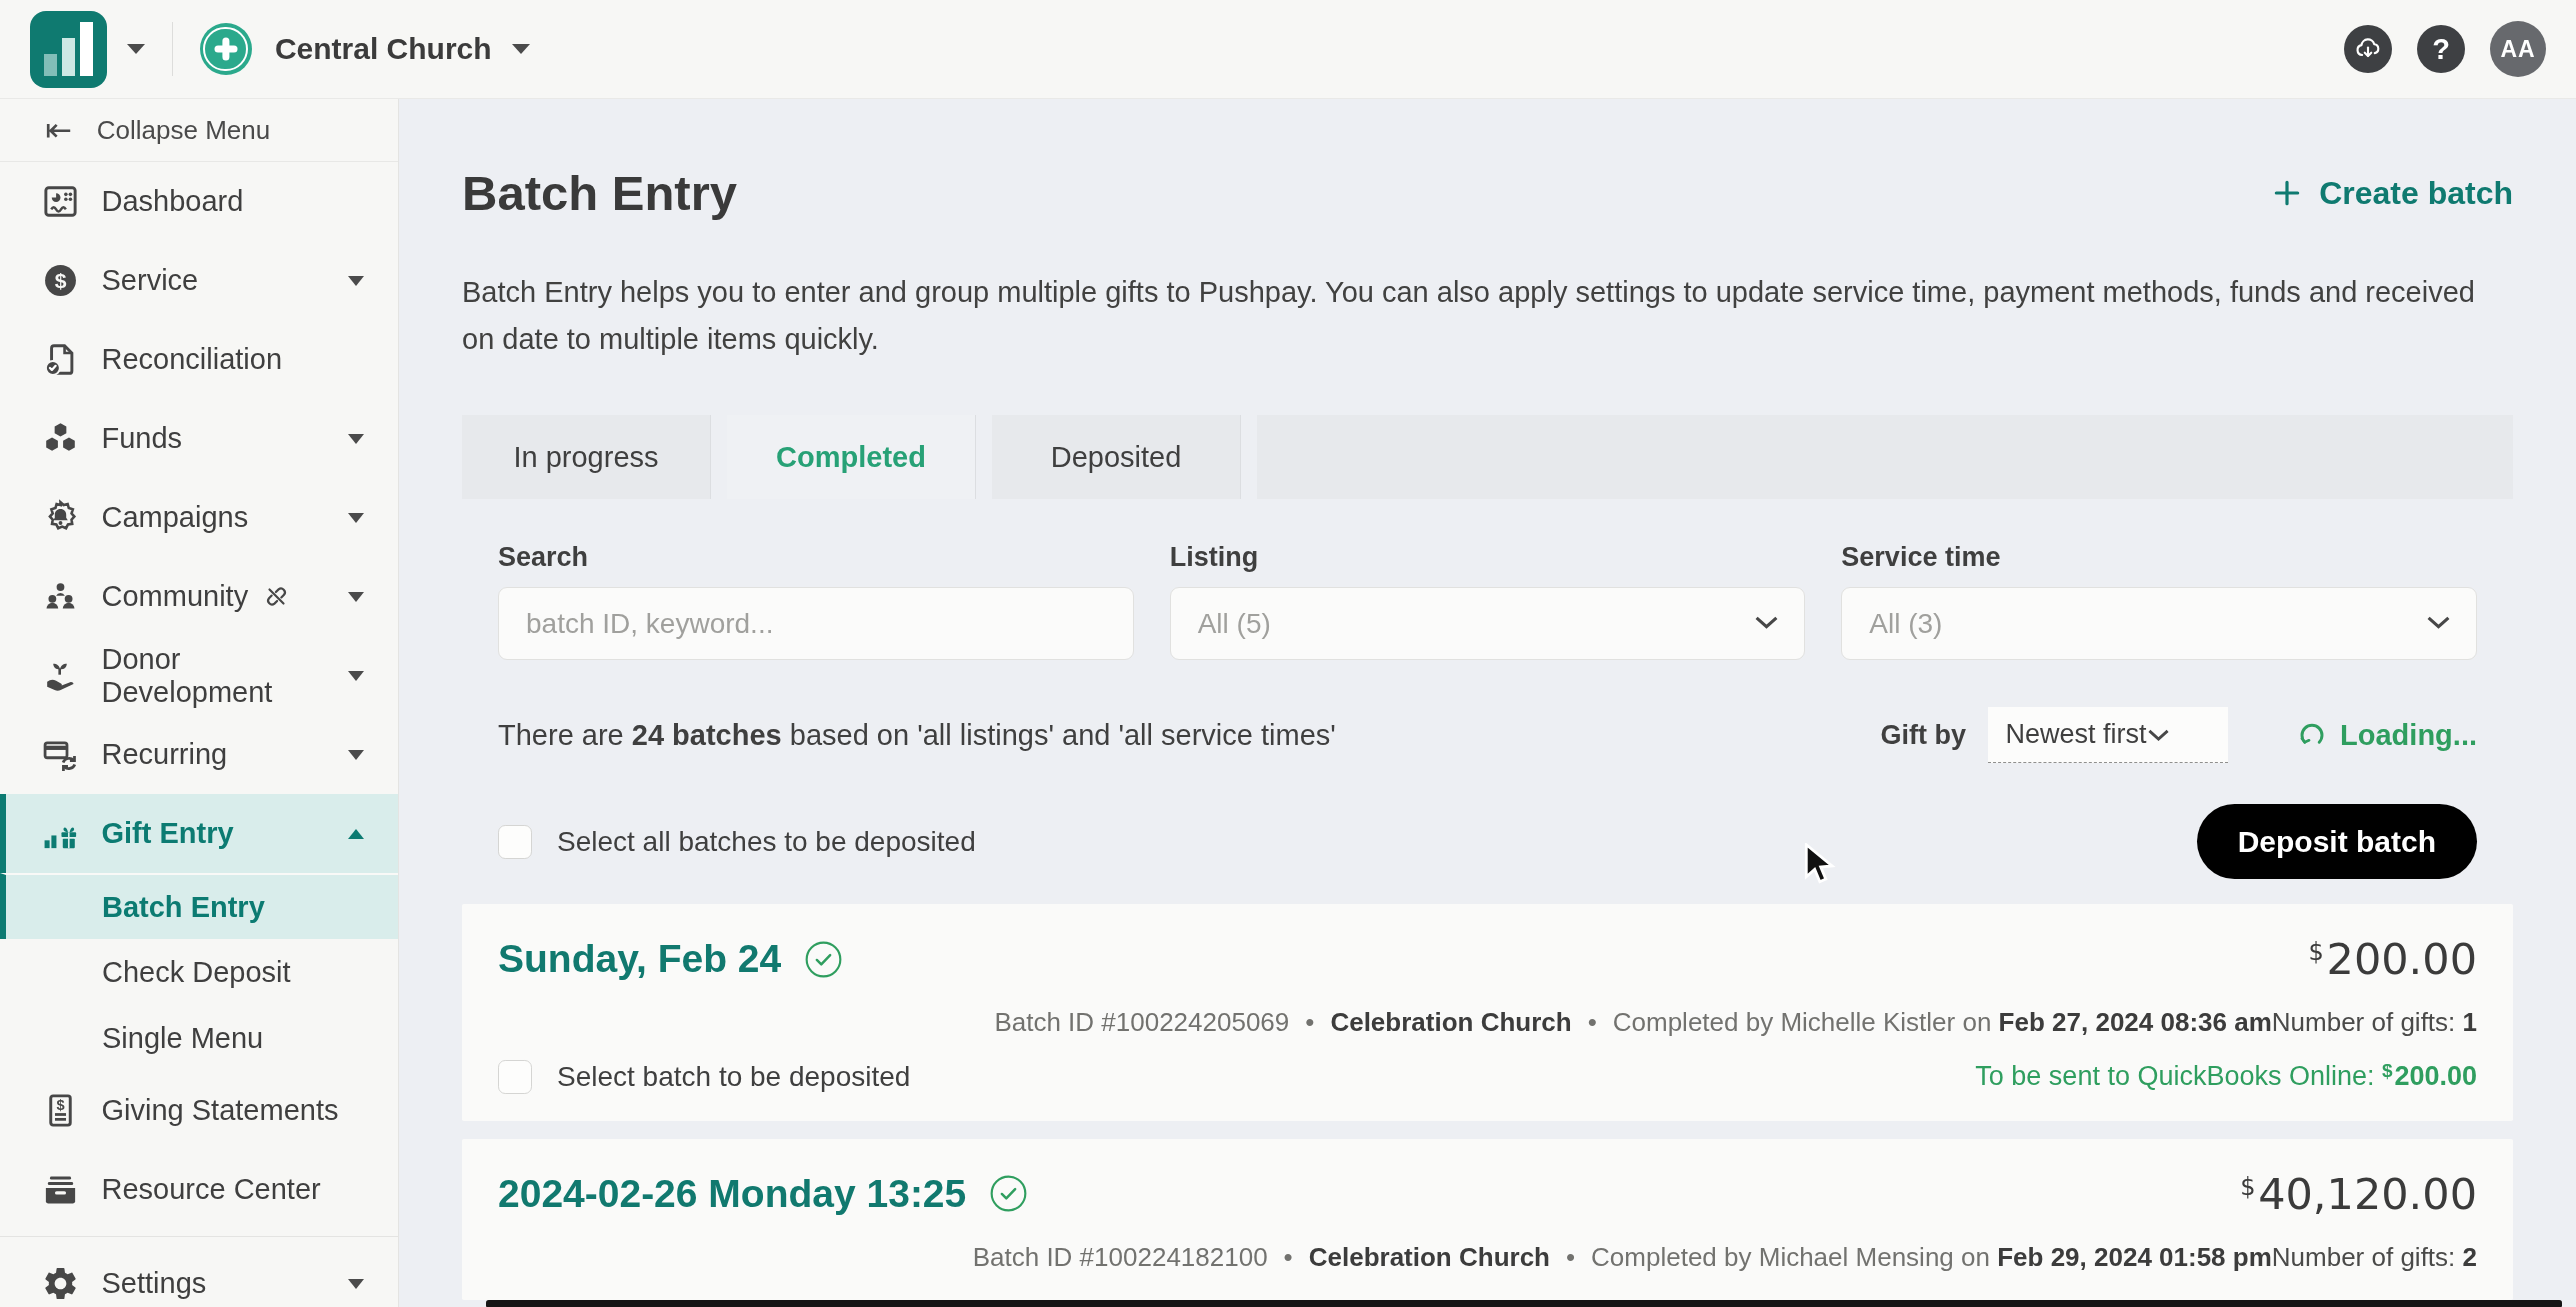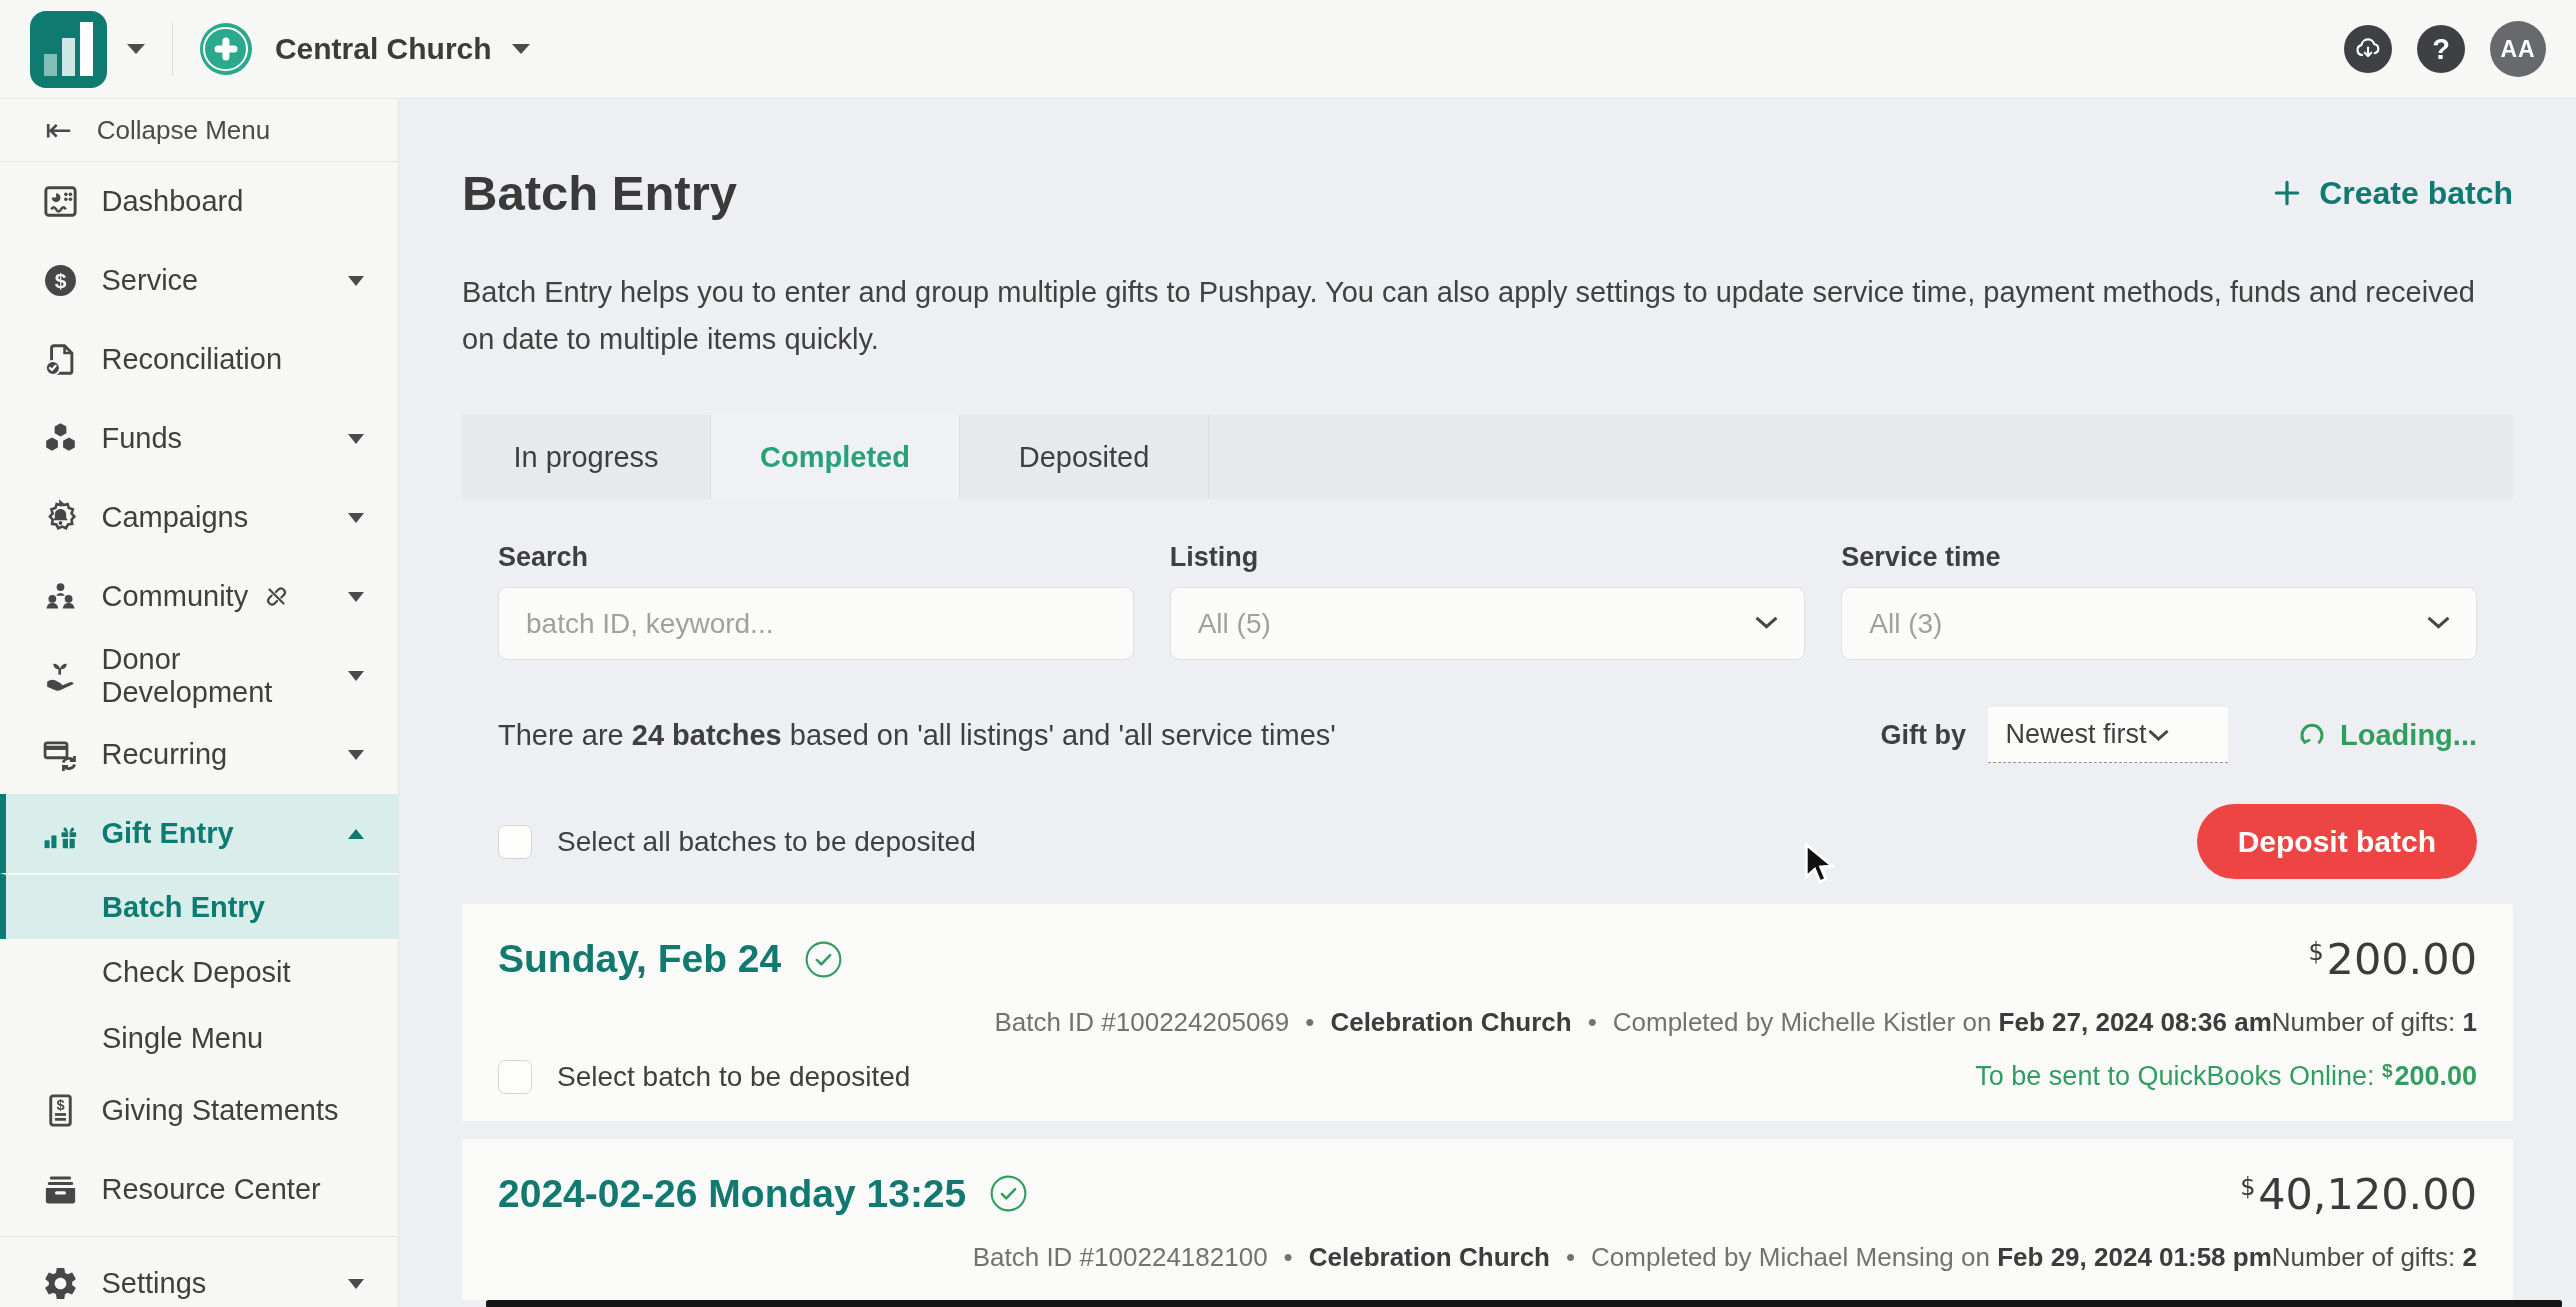--- a/index.html
+++ b/index.html
@@ -61,21 +61,21 @@
 
   
   .main { position:absolute; left:399px; top:99px; right:0; bottom:0; background:#edeff3;
           padding:0 63px; overflow:hidden; }
   .title-row { margin-top:66px; display:flex; justify-content:space-between; align-items:center; }
   .page-title { font-size:49px; font-weight:700; color:#3a3a3a; }
   .create-batch { display:flex; align-items:center; gap:16px; color:#0f7a70; font-size:32px;
                   font-weight:700; cursor:pointer; }
   .desc { margin-top:48px; font-size:29px; line-height:47px; color:#414140; }
 
-  .tabs { margin-top:52px; display:flex; height:84px; }
+  .tabs { margin-top:52px; display:flex; height:84px;gap:16px; }
   .tab { min-width:249px; display:flex; align-items:center; justify-content:center; font-size:29px;
          color:#3f3f3f; background:#e7e9ec; border-right:0.9px solid #dcdee1; padding:0 9px; }
   .tab.active { background:#eff1f4; color:#27a176; font-weight:700; }
   .tab-fill { flex:1; background:#e7e9ec; }
 
   .filters { margin-top:43px; padding:0 36px; display:grid; grid-template-columns:1fr 1fr 1fr; gap:36px; }
   .f-label { font-size:27px; font-weight:700; color:#3f3f3f; }
   .f-input { margin-top:14.3px; height:73px; background:#fbfbfa; border:0.9px solid #e1e1df;
              border-radius:9px; display:flex; align-items:center; padding:0 27px; position:relative; }
   .f-input input { width:100%; border:none; background:transparent; font-size:28px; color:#3f3f3f;
@@ -95,21 +95,21 @@
                  font-size:27px; color:#3f3f3f; }
   .loading { display:flex; align-items:center; gap:12.5px; color:#2f9e5f; font-size:29px;
              font-weight:700; margin-left:68px; }
 
   .selectall-row { margin-top:41px; padding:0 36px; display:flex; justify-content:space-between;
                    align-items:center; }
   .cb-group { display:flex; align-items:center; }
   .checkbox { width:34px; height:34px; background:#fdfdfc; border:0.9px solid #d5d5d3;
               border-radius:7.2px; flex:none; }
   .cb-label { font-size:28px; color:#3f3f3f; margin-left:25px; }
-  .deposit-btn { height:75px; padding:0 41px; border-radius:38px; background:#ef4444; color:#fff;
+  .deposit-btn { height:75px; padding:0 41px; border-radius:38px; background:#000000; color:#fff;
                  font-size:30px; font-weight:700; display:flex; align-items:center; border:none; }
 
   .card { margin-top:25px; background:#fafaf9; padding:30px 36px 27px; border-radius:1.8px; }
   .card + .card { margin-top:18px; }
   .batch-title-row { display:flex; justify-content:space-between; align-items:center; }
   .batch-title { display:flex; align-items:center; gap:23px; }
   .batch-name { font-size:39px; font-weight:700; color:#11796f; cursor:pointer; }
   .amount { font-size:43px; color:#3b3b3b; font-family:"DejaVu Sans", sans-serif; }
   .amount .cur { font-size:24px; position:relative; top:-14.3px; margin-right:2.7px; }
   .meta-row { display:flex; justify-content:flex-end; align-items:center; margin-top:23px; }

